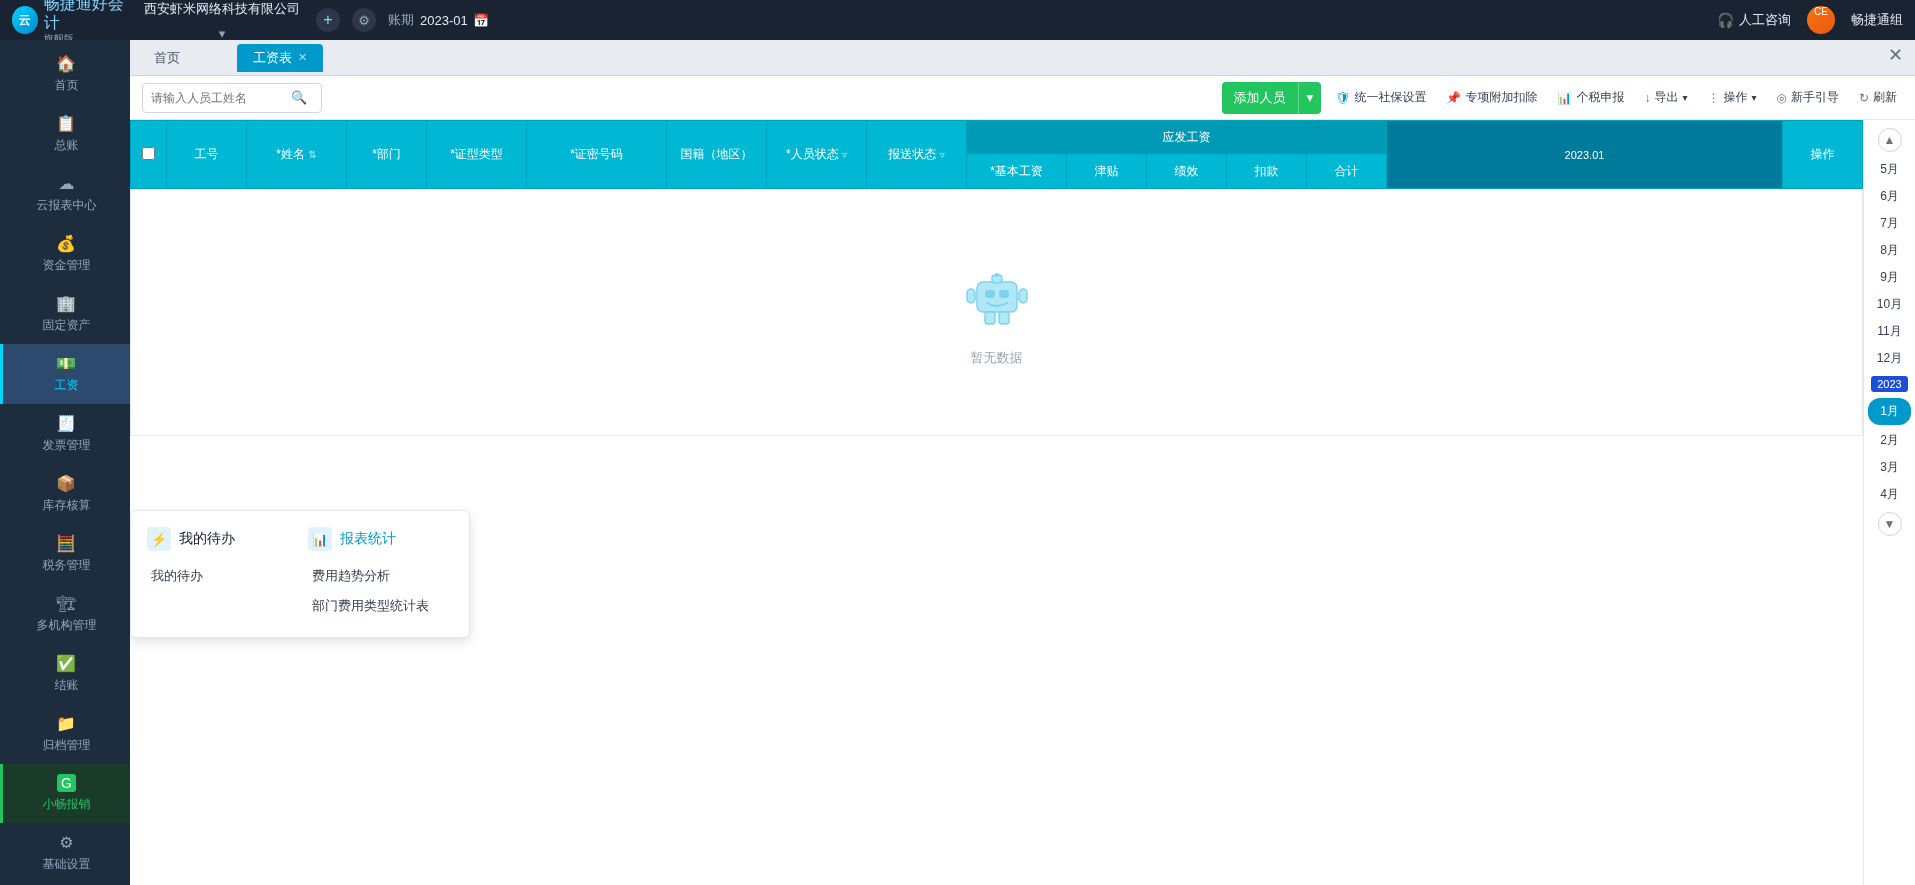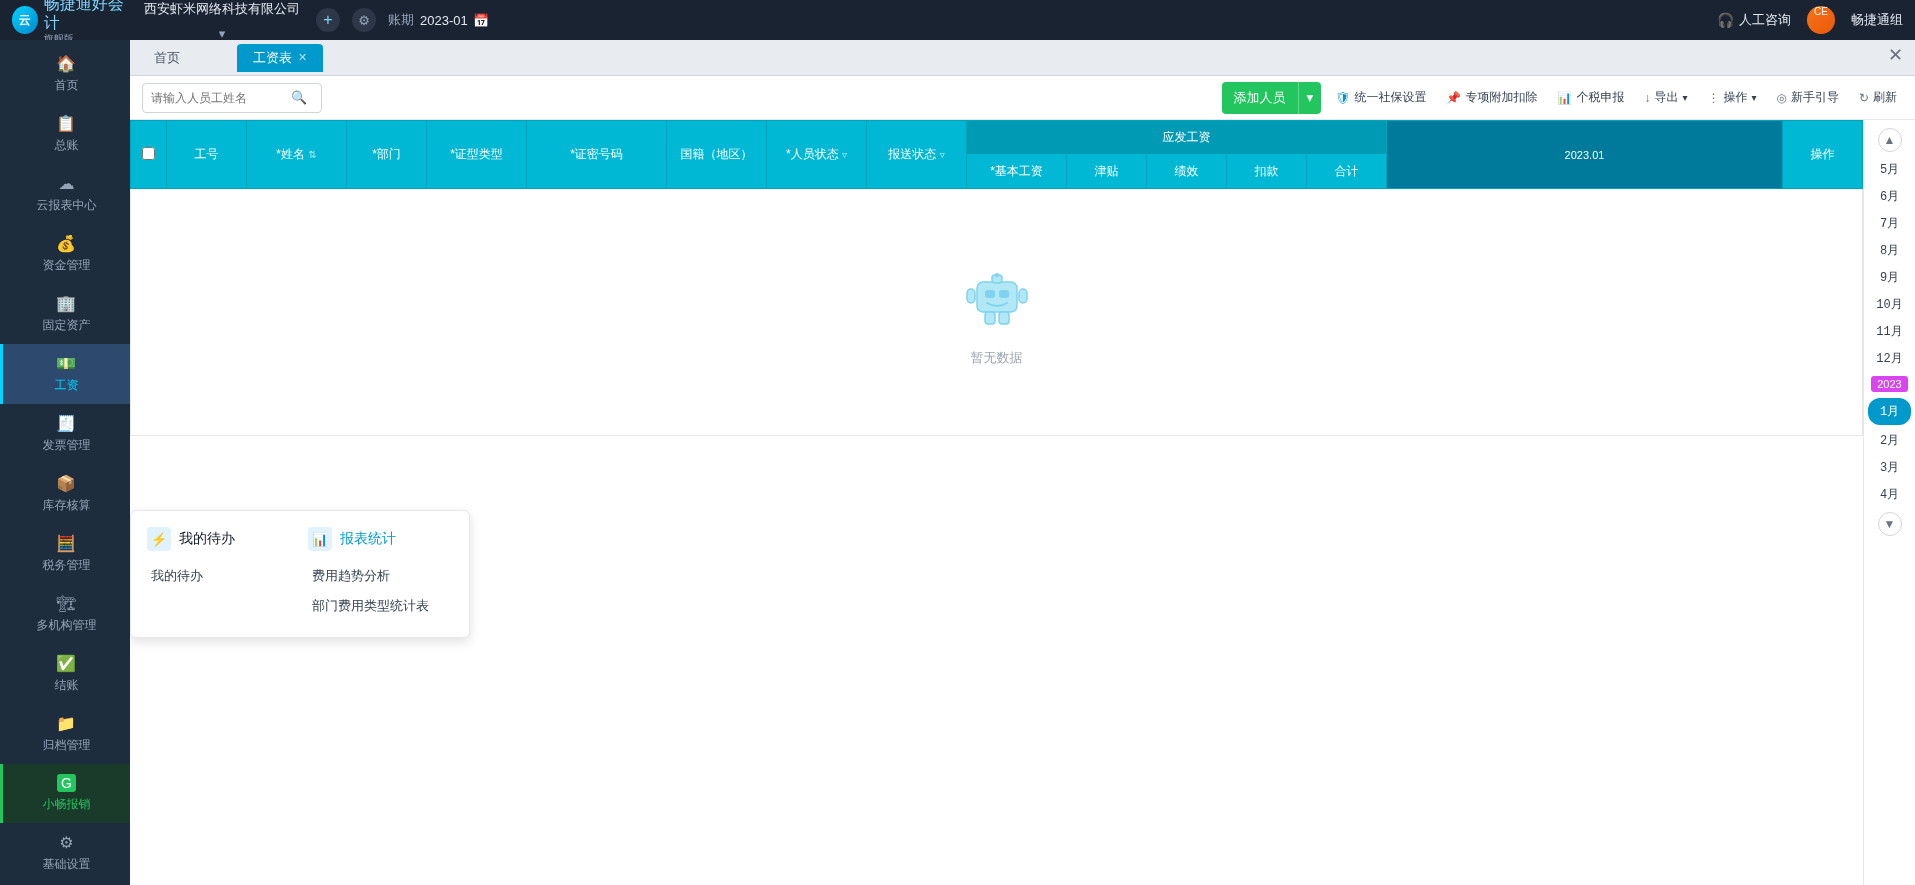--- a/index.html
+++ b/index.html
@@ -359,31 +359,30 @@
       margin: 4px 0;
     }
     .month-item {
       font-size: 12px;
       color: #374151;
       padding: 5px 4px;
       cursor: pointer;
       width: 100%;
       text-align: center;
       border-radius: 3px;
-      font-family: Liberation Mono, monospace;
     }
     .month-item.active {
       background: #0099cc;
       color: white;
       border-radius: 12px;
       margin: 2px 4px;
       width: calc(100% - 8px);
     }
     .year-badge {
-      background: #d946ef;
+      background: #1d4ed8;
       color: white;
       font-size: 11px;
       padding: 2px 6px;
       border-radius: 3px;
       margin: 4px 0;
     }
     .global-close {
       position: absolute;
       right: 12px;
       top: 4px;

